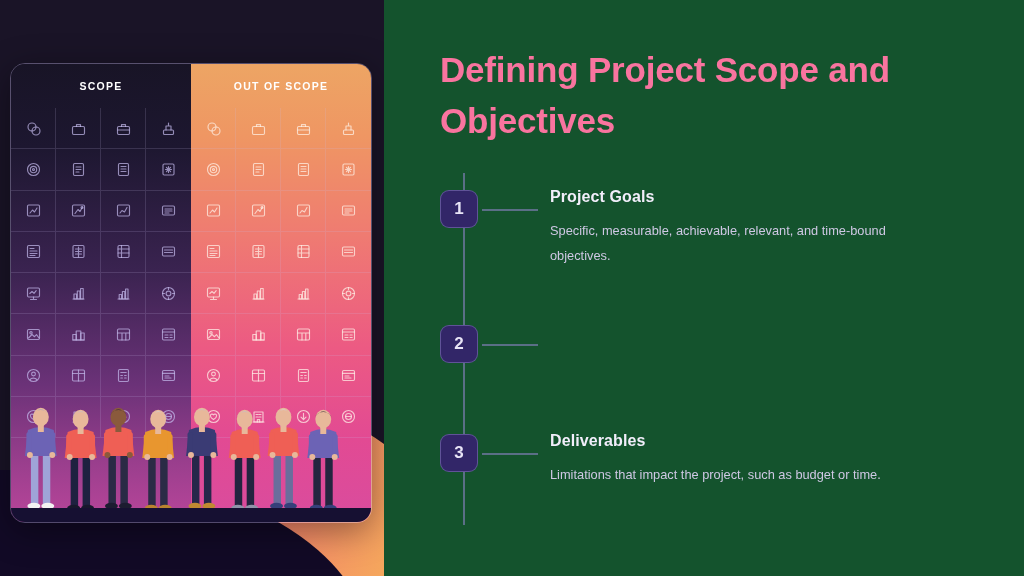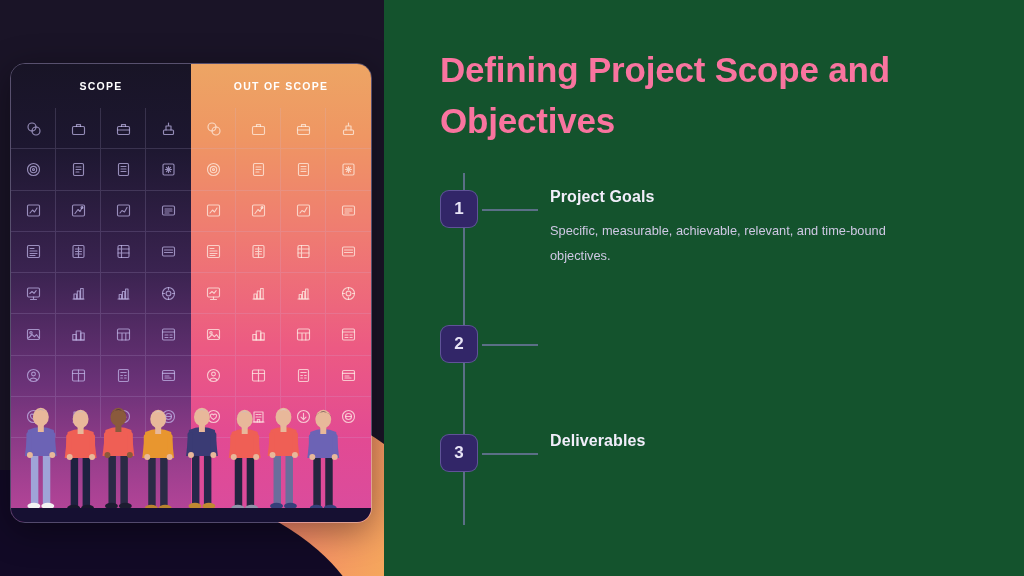--- a/index.html
+++ b/index.html
@@ -698,17 +698,18 @@
       <div class="connector"></div>
       <div class="step-body">
       </div>
     </div>
 
     <div class="step" id="step-2" style="top:434px;">
       <div class="badge">3</div>
       <div class="connector"></div>
       <div class="step-body">
         <div class="step-title">Deliverables</div>
+        <div class="step-desc">Limitations that impact the project, such as budget or time.</div>
       </div>
     </div>
 
   </div>
 </div>
 
 </body></html>

